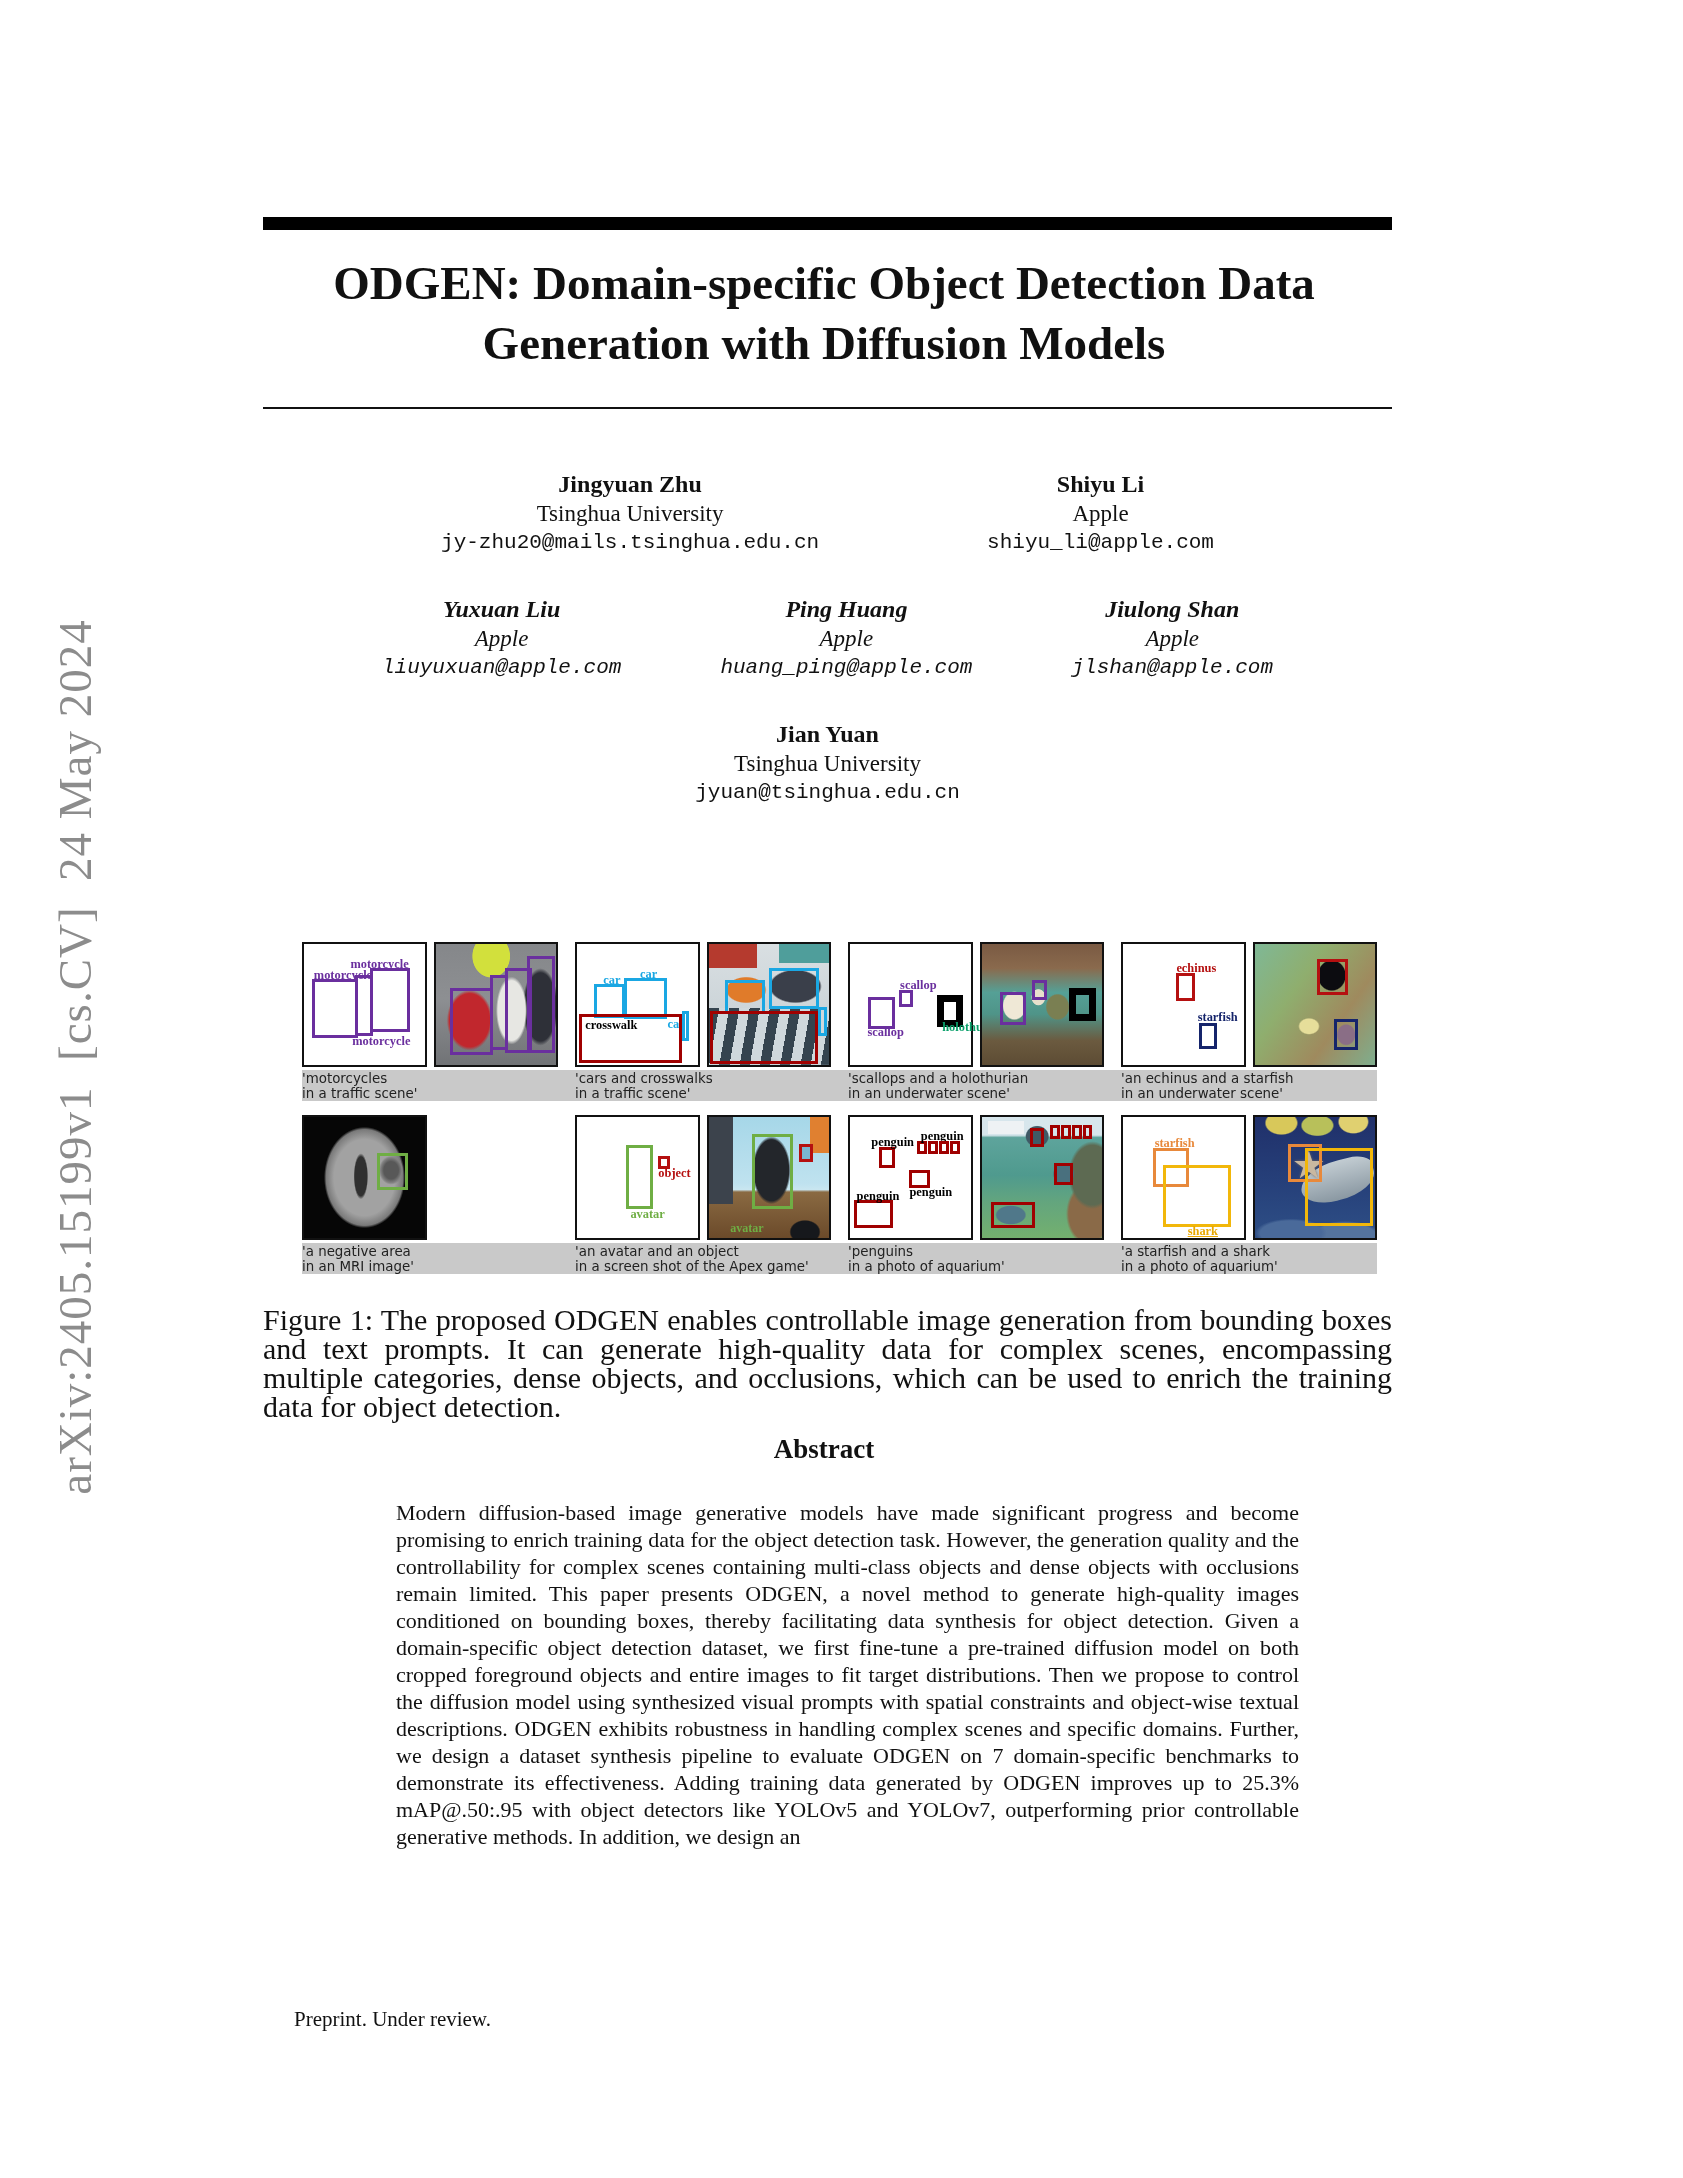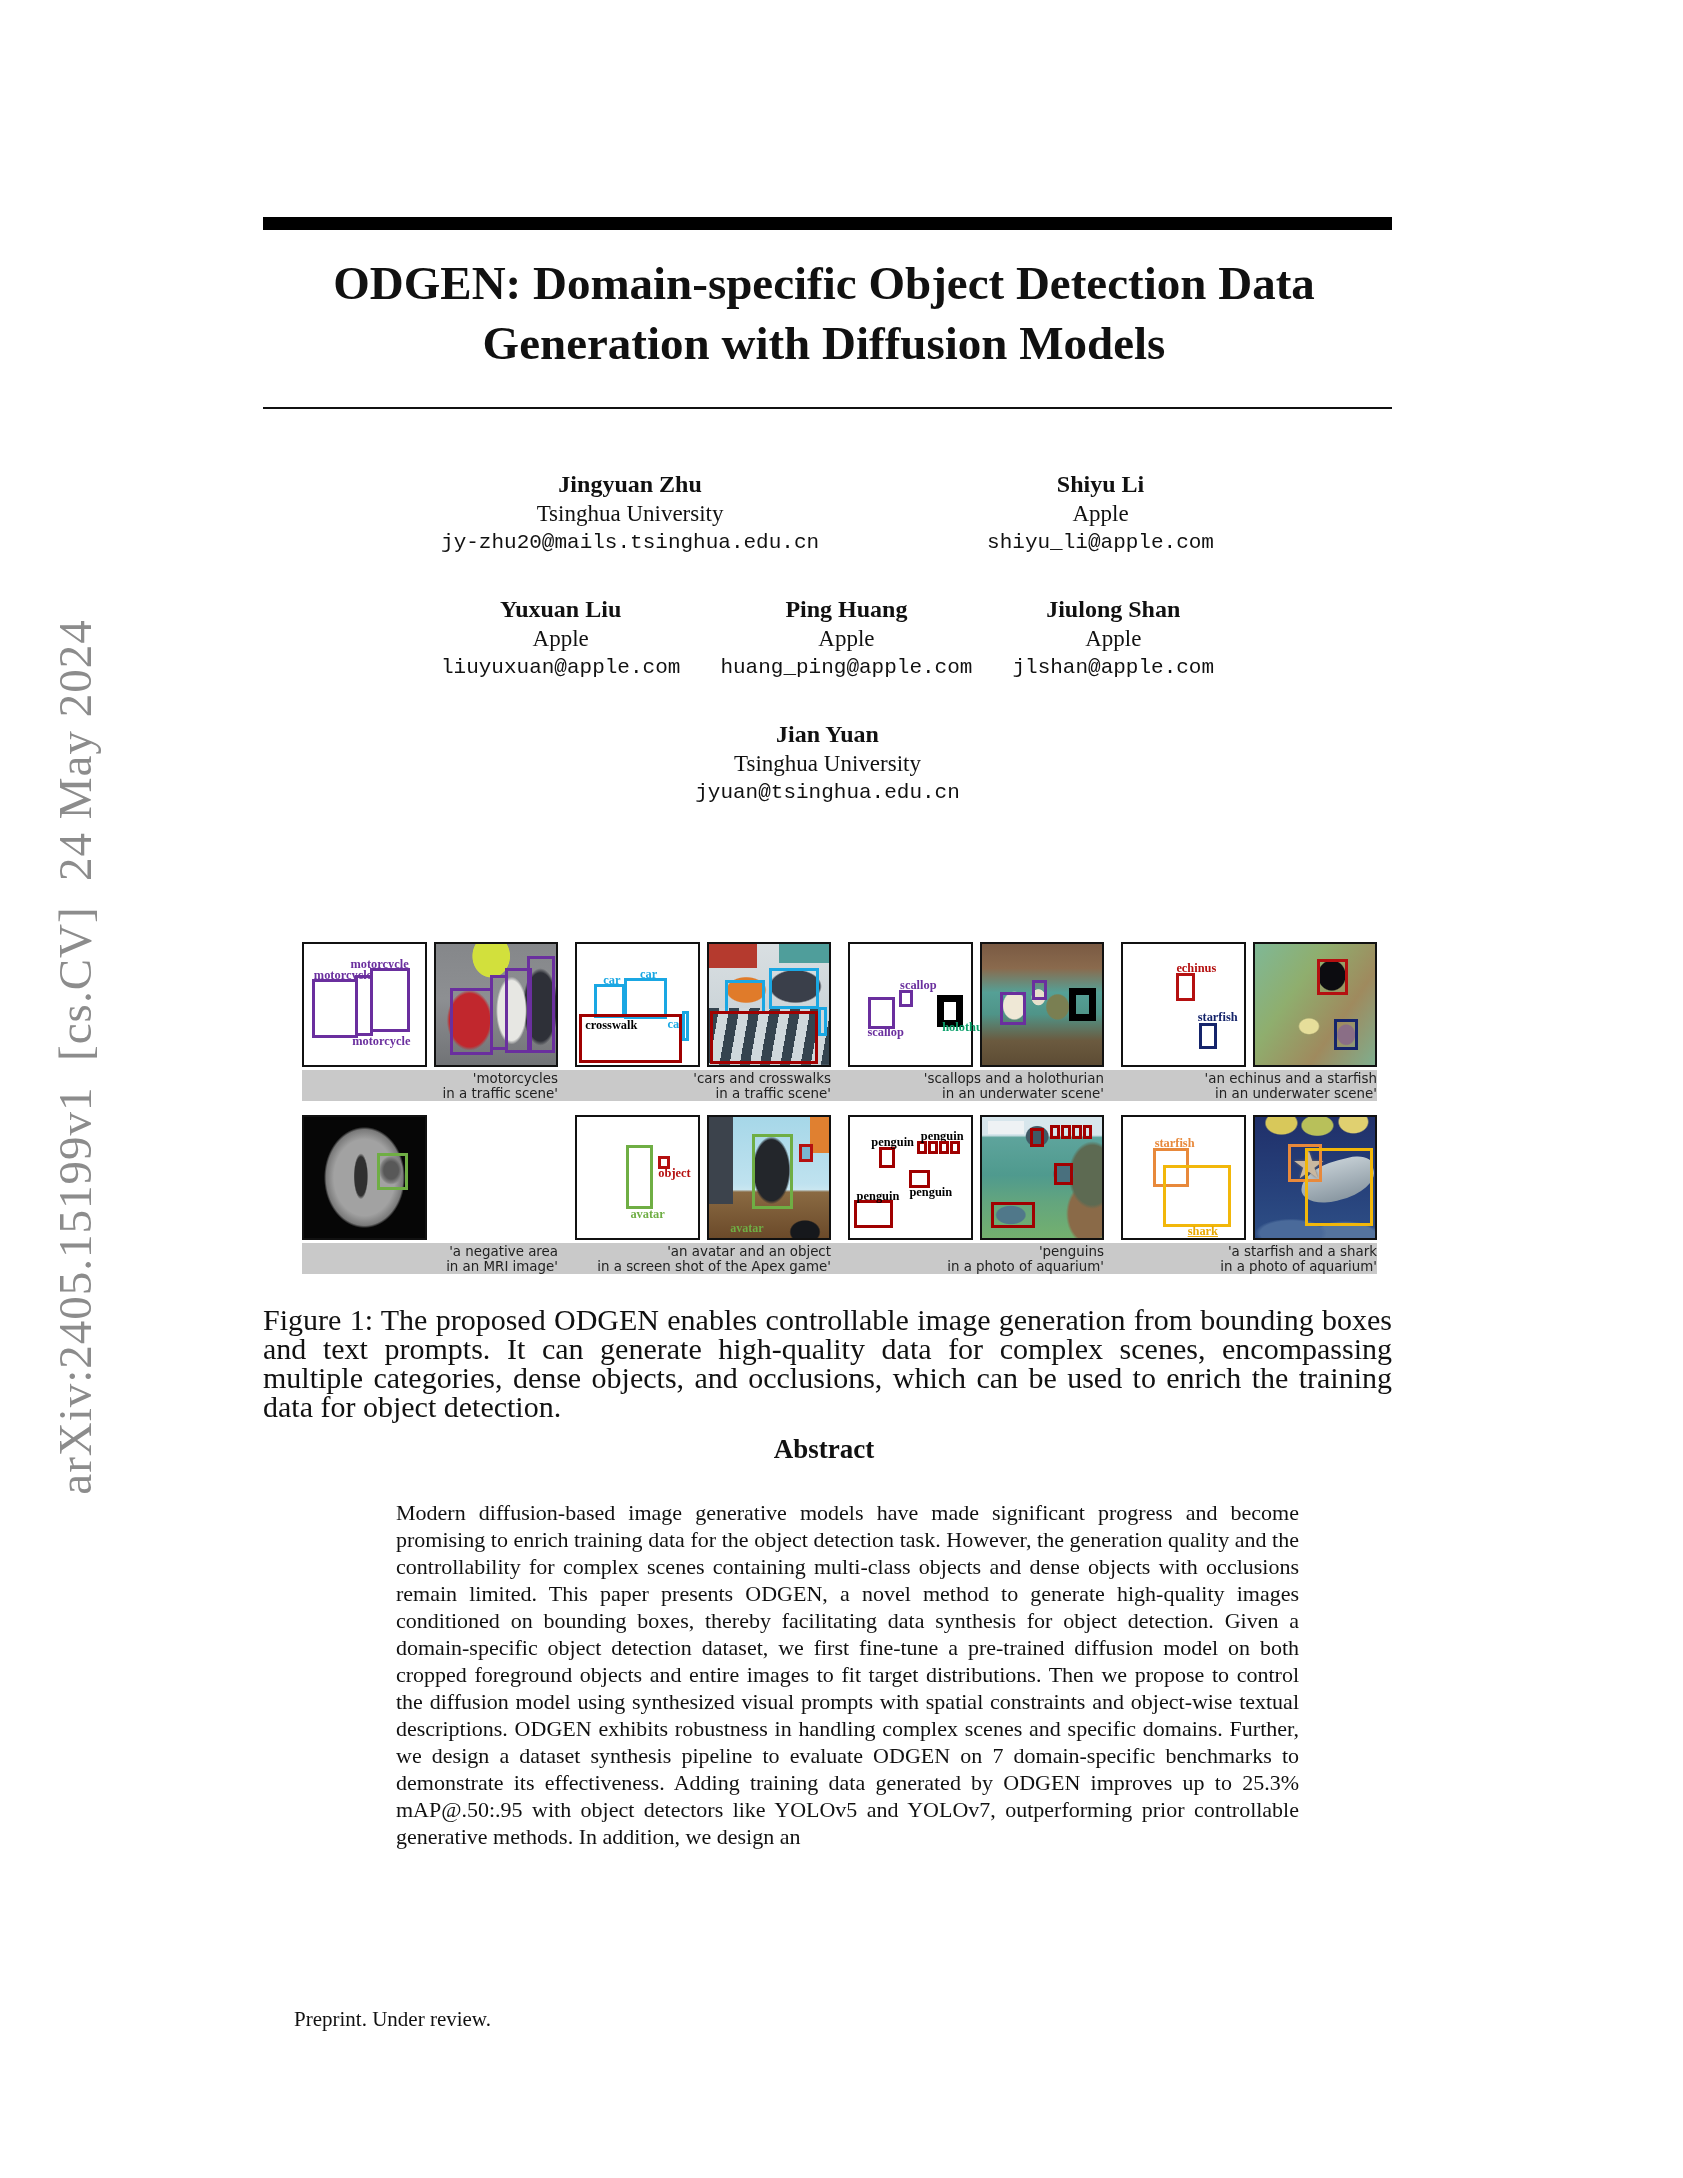--- a/index.html
+++ b/index.html
@@ -11,38 +11,38 @@
       font-size:47px;color:#8c8c8c;white-space:pre;letter-spacing:1px;font-family:"Liberation Serif",serif;}
 
   .topbar{position:absolute;left:263px;top:217px;width:1129px;height:13px;background:#000;}
   .title{position:absolute;left:329px;top:253px;width:990px;text-align:center;
       font-size:47px;font-weight:bold;line-height:1.28;margin:0;}
   .title-rule{position:absolute;left:263px;top:407px;width:1129px;height:2px;background:#111;}
 
   .authors{position:absolute;left:263px;top:469px;width:1129px;}
   .author-row{display:flex;justify-content:center;align-items:flex-start;margin-bottom:36px;}
   .author-row.r1{gap:168px;}
-  .author-row.r2{gap:40px;}
+  .author-row.r2{gap:99px;font-style:italic;}
   .author-row.r3{gap:139px;}
   .author{text-align:center;}
   .author .nm{font-weight:bold;font-size:24px;line-height:30px;}
   .author .af{font-size:23px;line-height:29px;}
   .author .em{font-family:"Liberation Mono",monospace;font-size:21px;line-height:30px;letter-spacing:0px;}
 
   
   .figure{position:absolute;left:302px;top:942px;width:1075px;}
   .fig-row{display:flex;justify-content:space-between;height:125px;}
   .pgroup{display:flex;gap:7px;width:256px;}
   .diagram,.photo{position:relative;width:125px;height:125px;box-sizing:border-box;
       border:2px solid #111;background:#fff;overflow:visible;}
   .photo{overflow:hidden;}
   .band{display:flex;justify-content:space-between;background:#c9c9c9;height:31px;margin-top:3px;
       font-family:"DejaVu Sans",sans-serif;}
   .band + .fig-row{margin-top:14px;}
-  .band-cap{width:256px;text-align:right;font-size:13.4px;line-height:15px;color:#222;
+  .band-cap{width:256px;text-align:left;font-size:13.4px;line-height:15px;color:#222;
       white-space:pre-line;padding-top:1px;}
 
   .bb{position:absolute;box-sizing:border-box;}
   .bb .lb{position:absolute;font-family:"Liberation Serif",serif;font-weight:bold;
       font-size:12.4px;line-height:13px;white-space:nowrap;}
   .c-purple{border:3px solid #6a2f9e;} .t-purple{color:#6a2f9e;}
   .c-blue{border:3px solid #1aa7e3;}   .t-blue{color:#1aa7e3;}
   .c-dred{border:3px solid #a00000;}   .t-dred{color:#000000;}
   .c-red{border:3px solid #b51010;}    .t-red{color:#b51010;}
   .c-green{border:7px solid #000000;margin-left:24px;}  .t-green{color:#0aa06a;}

